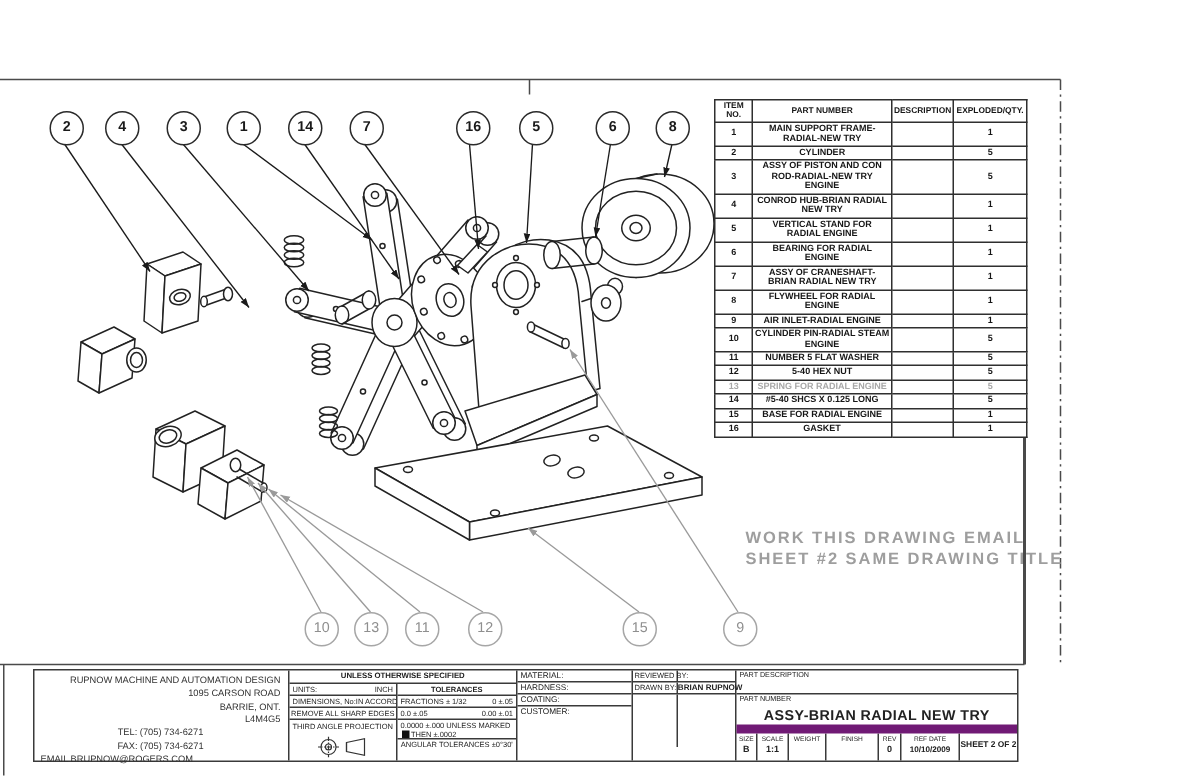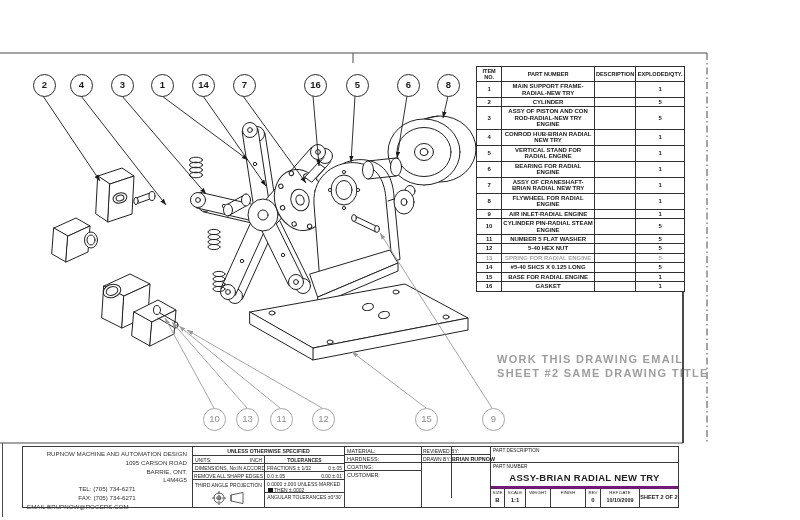--- a/index.html
+++ b/index.html
@@ -46,21 +46,21 @@
   .props{width:77px;font-size:5.5px;}
   .prow{border-bottom:1px solid #3a3a3a;height:8px;line-height:8px;padding-left:2px;}
   .prow.grow{height:26px;border-bottom:none;}
   .appr{width:69px;font-size:5px;}
   .arow{border-bottom:1px solid #3a3a3a;height:8px;display:flex;}
   .arow .lab{width:30px;border-right:1px solid #3a3a3a;padding-left:1px;line-height:8px;white-space:nowrap;}
   .arow .val{flex:1;text-align:center;line-height:8px;font-weight:700;font-size:5.4px;white-space:nowrap;}
   .arow.grow{height:35px;border-bottom:none;}
   .part{flex:1;border-right:none;display:flex;flex-direction:column;}
   .part-desc{height:16px;border-bottom:1px solid #3a3a3a;font-size:4.8px;padding:1px 2px;}
-  .part-num{height:26px;border-bottom:3px solid #701a75;position:relative;}
+  .part-num{height:26px;border-bottom:6px solid #701a75;position:relative;}
   .part-num .tiny{position:absolute;left:2px;top:1px;font-size:4.8px;}
   .part-num .big{display:block;text-align:center;margin-top:9px;font-size:9.5px;font-weight:700;letter-spacing:.3px;white-space:nowrap;}
   .part-strip{flex:1;display:flex;}
   .cell{border-right:1px solid #3a3a3a;display:flex;flex-direction:column;height:100%;}
   .cell:last-child{border-right:none;}
   .cell .t{font-size:4.4px;text-align:center;line-height:5px;padding-top:1px;white-space:nowrap;overflow:hidden;}
   .cell .v{flex:1;text-align:center;font-size:6px;font-weight:700;line-height:10px;white-space:nowrap;}
   .cell.sheetc .v{font-size:5.6px;line-height:16px;}
   .sq{display:inline-block;width:5px;height:5px;background:#111;margin:0 1px -1px 1px;}
 </style>

